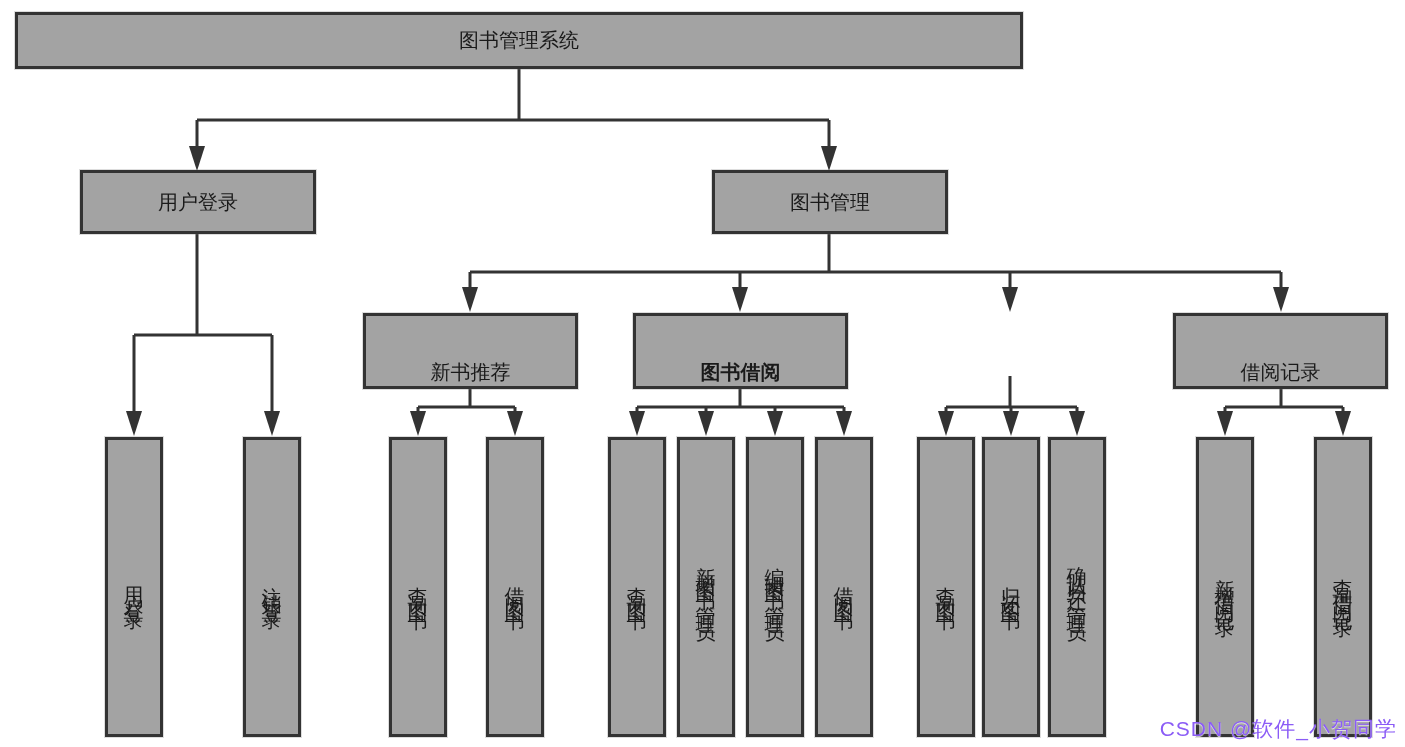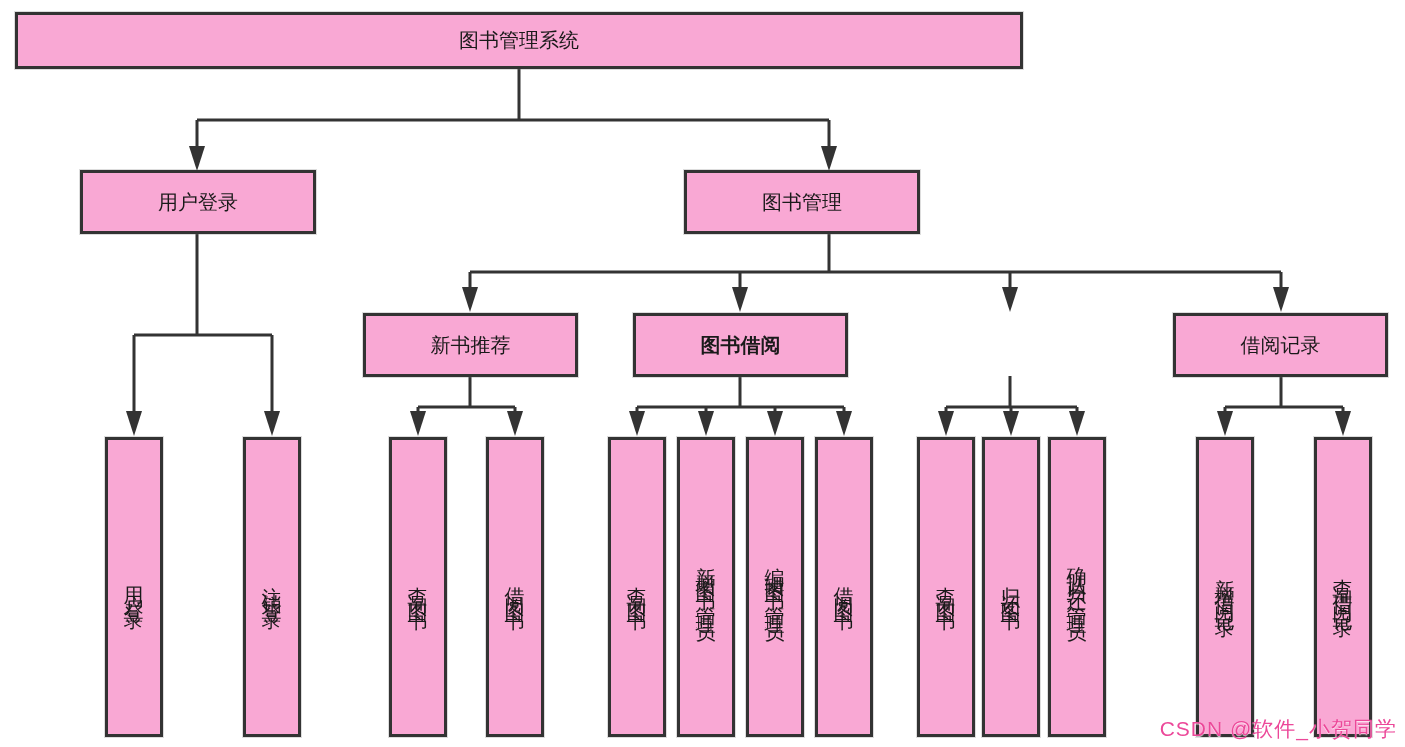--- a/index.html
+++ b/index.html
@@ -9,45 +9,45 @@
     background:#ffffff;
     font-family:"Liberation Sans","DejaVu Sans",sans-serif;
     overflow:hidden;
   }
   #connectors{position:absolute;left:0;top:0;z-index:0;}
   #connectors path{stroke:#333333;stroke-width:3;fill:none;}
   #connectors polygon{fill:#333333;stroke:none;}
   .box{
     position:absolute;
     box-sizing:border-box;
-    background:#f9a8d4;
+    background:#a3a3a3;
     border:3px solid #333333;
     display:flex;align-items:center;justify-content:center;
     color:#1a1a1a;
     font-size:20px;
     z-index:1;
     box-shadow:0 0 0 1px rgba(120,120,120,0.25);
   }
   .box.root  {left:15px;  top:12px;  width:1008px; height:57px;}
   .box.lvl2  {top:170px; width:236px; height:64px;}
-  .box.lvl3  {top:313px; width:215px; height:64px;}
+  .box.lvl3  {top:313px; width:215px; height:76px;align-items:flex-end;}
   .box.leaf  {top:437px; width:58px;  height:300px;}
   .leaf .vtxt{
     writing-mode:vertical-rl;
     text-orientation:mixed;
     letter-spacing:8px;
     line-height:1;
     white-space:nowrap;
   }
   #watermark{
     position:absolute;
     right:8px;bottom:4px;
     z-index:5;
     font-size:21px;
-    color:#ec4899;
+    color:#8b5cf6;
     letter-spacing:1px;
     text-shadow:0 1px 1px rgba(255,255,255,0.8);
   }
 </style>
 </head>
 <body>
 
 <div id="canvas">
 
   <svg id="connectors" width="1405" height="747" viewBox="0 0 1405 747">
@@ -86,21 +86,21 @@
     <polygon points="1335,411 1351,411 1343,436"></polygon>
   </svg>
 
   <div class="box root">
     <span>图书管理系统</span>
   </div>
 
   <div class="box lvl2" style="left:80px;">
     <span>用户登录</span>
   </div>
-  <div class="box lvl2" style="left:684px;">
+  <div class="box lvl2" style="left:712px;">
     <span>图书管理</span>
   </div>
 
   <div class="box lvl3" style="left:363px;">
     <span>新书推荐</span>
   </div>
   <div class="box lvl3" style="left:633px;font-weight:bold;">
     <span>图书借阅</span>
   </div>
   <div class="box lvl3" style="left:1173px;">

